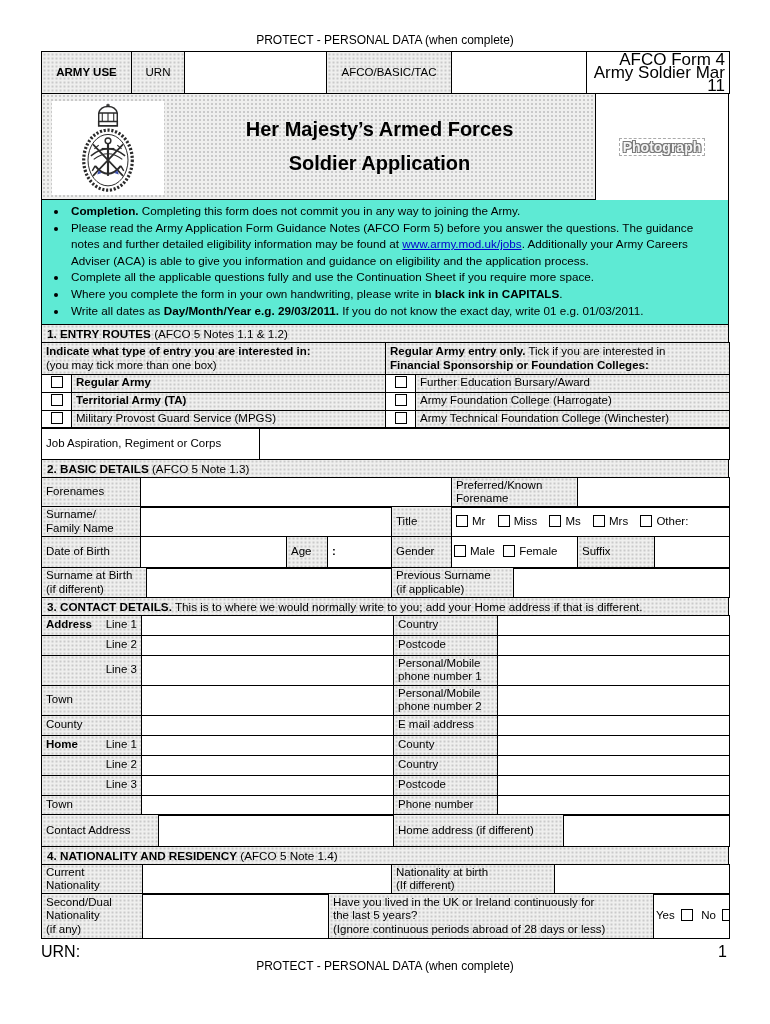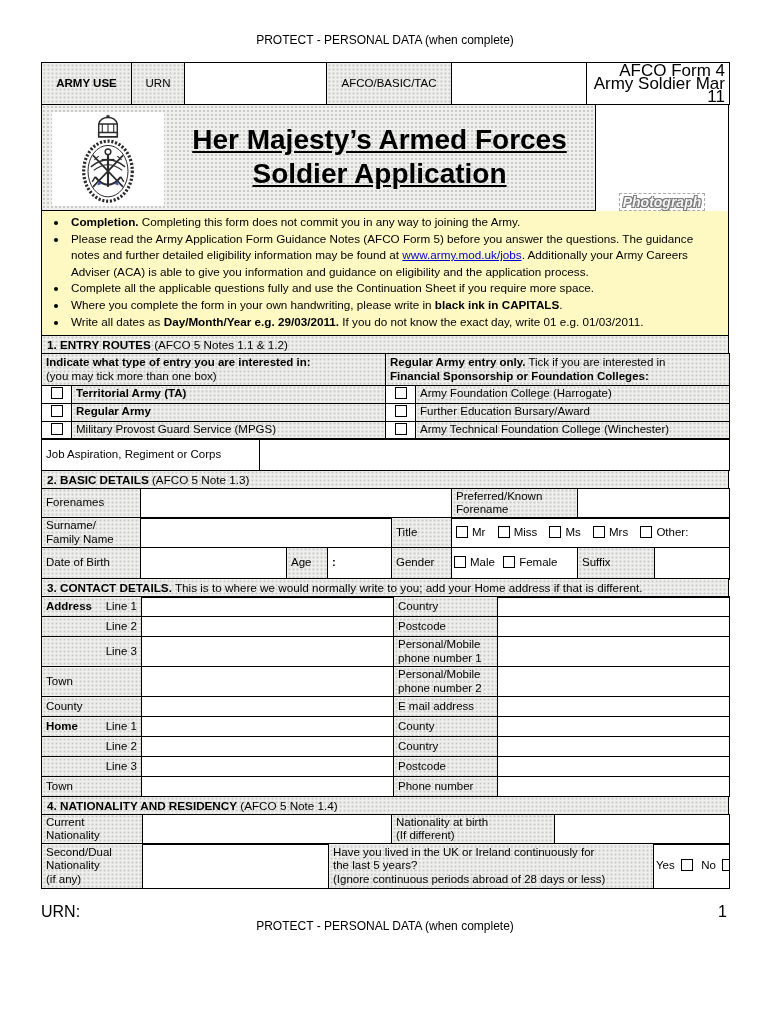--- a/index.html
+++ b/index.html
@@ -5,21 +5,21 @@
   * { box-sizing: border-box; }
   html,body { margin:0; padding:0; }
   body {
     width:770px; height:1024px; background:#fff; color:#000;
     font-family:"Liberation Sans","DejaVu Sans",sans-serif;
     -webkit-font-smoothing:antialiased;
   }
   .protect-line { text-align:center; font-size:12px; line-height:14px; }
   .top-protect { padding-top:33px; margin-bottom:3px; }
 
-  .sheet { width:688px; margin:15px auto; }
+  .sheet { width:688px; margin:4px auto; }
   .sheet > *:not(:first-child) { margin-top:-1.5px; }
 
   table.tbl { border-collapse:collapse; table-layout:fixed; width:688px; }
   td {
     border:1.5px solid #000; font-size:11.5px; line-height:13.5px;
     padding:1px 4px; vertical-align:middle; overflow:hidden;
   }
   .shade {
     background-color:#efefee;
     background-image:radial-gradient(#c9c9c9 0.7px, transparent 0.9px);
@@ -47,33 +47,33 @@
 
   
   .masthead {
     display:flex; height:108px; border:1.5px solid #000; align-items:stretch;
   }
   .crest-box {
     width:112px; height:94px; background:#fff; margin:7px 0 0 10px; flex:0 0 auto;
     display:flex; align-items:center; justify-content:center;
   }
   .mast-title { flex:1; text-align:center; padding-top:18px; }
-  .mast-title div { font-size:28px; font-weight:bold; line-height:34px;text-decoration:underline; }
+  .mast-title div { font-size:20px; font-weight:bold; line-height:34px; }
   .photo-box {
     width:133px; flex:0 0 auto; background:#fff; border-left:1.5px solid #000;
-    display:flex; align-items:flex-end; justify-content:center;font-style:italic;
+    display:flex; align-items:center; justify-content:center;
   }
   .photo-label {
     font-size:14px; font-weight:bold; color:#f4f4f4;
     text-shadow:-1px -1px 0 #777, 1px -1px 0 #777, -1px 1px 0 #777, 1px 1px 0 #777;
     border:1px dashed #aaa; padding:0 3px;
   }
 
   
-  .instructions-box { border:1.5px solid #000; padding:3px 8px 5px 6px; background:#fef9c3; }
+  .instructions-box { border:1.5px solid #000; padding:3px 8px 5px 6px; background:#5eead4; }
   .instructions-box ul { margin:0; padding-left:20px; }
   .instructions-box li { font-size:11.7px; line-height:16.6px; padding-left:3px; }
 
   .link { color:#0000cc; text-decoration:underline; }
 
   .sec-head td { font-size:11.7px; padding:2px 5px; height:18px; }
 
   .flexbtw { display:flex; justify-content:space-between; align-items:center; width:100%; }
 
   .footer { width:688px; margin:5px auto 0; }
@@ -182,29 +182,29 @@
         <div class="b">Indicate what type of entry you are interested in:</div>
         <div>(you may tick more than one box)</div>
       </td>
       <td class="shade" colspan="2" style="line-height:14.5px;">
         <span class="b">Regular Army entry only.</span><span> Tick if you are interested in</span><br>
         <span class="b">Financial Sponsorship or Foundation Colleges:</span>
       </td>
     </tr>
     <tr class="h18">
       <td class="cbcell"><span class="cb"></span></td>
+      <td class="shade b">Regular Army</td>
+      <td class="cbcell"><span class="cb"></span></td>
+      <td class="shade">Further Education Bursary/Award</td>
+    </tr>
+    <tr class="h18">
+      <td class="cbcell"><span class="cb"></span></td>
       <td class="shade b">Territorial Army (TA)</td>
       <td class="cbcell"><span class="cb"></span></td>
       <td class="shade">Army Foundation College (Harrogate)</td>
-    </tr>
-    <tr class="h18">
-      <td class="cbcell"><span class="cb"></span></td>
-      <td class="shade b">Regular Army</td>
-      <td class="cbcell"><span class="cb"></span></td>
-      <td class="shade">Further Education Bursary/Award</td>
     </tr>
     <tr class="h18">
       <td class="cbcell"><span class="cb"></span></td>
       <td class="shade">Military Provost Guard Service (MPGS)</td>
       <td class="cbcell"><span class="cb"></span></td>
       <td class="shade">Army Technical Foundation College (Winchester)</td>
     </tr>
   </tbody>
     </table>
   <table class="tbl">
@@ -292,20 +292,42 @@
       <td class="shade">Gender</td>
       <td style="white-space:nowrap; padding-left:2px;">
         <span class="optgrp" style="margin-right:5px;"><span class="cb"></span><span>Male</span></span>
         <span class="optgrp" style="margin-right:0;"><span class="cb"></span><span>Female</span></span>
       </td>
       <td class="shade">Suffix</td>
       <td></td>
     </tr>
   </tbody>
     </table>
+  <table class="tbl">
+    <colgroup>
+        <col style="width:105px">
+        <col style="width:245px">
+        <col style="width:122px">
+        <col style="width:216px">
+      </colgroup>
+    <tbody>
+        <tr class="h29">
+      <td class="shade">
+        <div>Surname at Birth</div>
+        <div>(if different)</div>
+      </td>
+      <td></td>
+      <td class="shade">
+        <div>Previous Surname</div>
+        <div>(if applicable)</div>
+      </td>
+      <td></td>
+    </tr>
+  </tbody>
+    </table>
 
   <table class="tbl sec-head">
     <tbody>
         <tr>
           <td class="shade"><span class="b">3. CONTACT DETAILS.</span><span> This is to where we would normally write to you; add your Home address if that is different.</span></td>
         </tr>
   </tbody>
     </table>
 
   <table class="tbl">
@@ -377,20 +399,36 @@
     <tr class="h20">
       <td class="shade right">Line 3</td>
       <td></td>
       <td class="shade">Postcode</td>
       <td></td>
     </tr>
     <tr class="h20">
       <td class="shade">Town</td>
       <td></td>
       <td class="shade">Phone number</td>
+      <td></td>
+    </tr>
+  </tbody>
+    </table>
+  <table class="tbl">
+    <colgroup>
+        <col style="width:117px">
+        <col style="width:235px">
+        <col style="width:170px">
+        <col style="width:166px">
+      </colgroup>
+    <tbody>
+        <tr class="h22">
+      <td class="shade">Contact Address</td>
+      <td></td>
+      <td class="shade">Home address (if different)</td>
       <td></td>
     </tr>
   </tbody>
     </table>
 
   <table class="tbl sec-head">
     <tbody>
         <tr>
           <td class="shade"><span class="b">4. NATIONALITY AND RESIDENCY</span><span> (AFCO 5 Note 1.4)</span></td>
         </tr>

